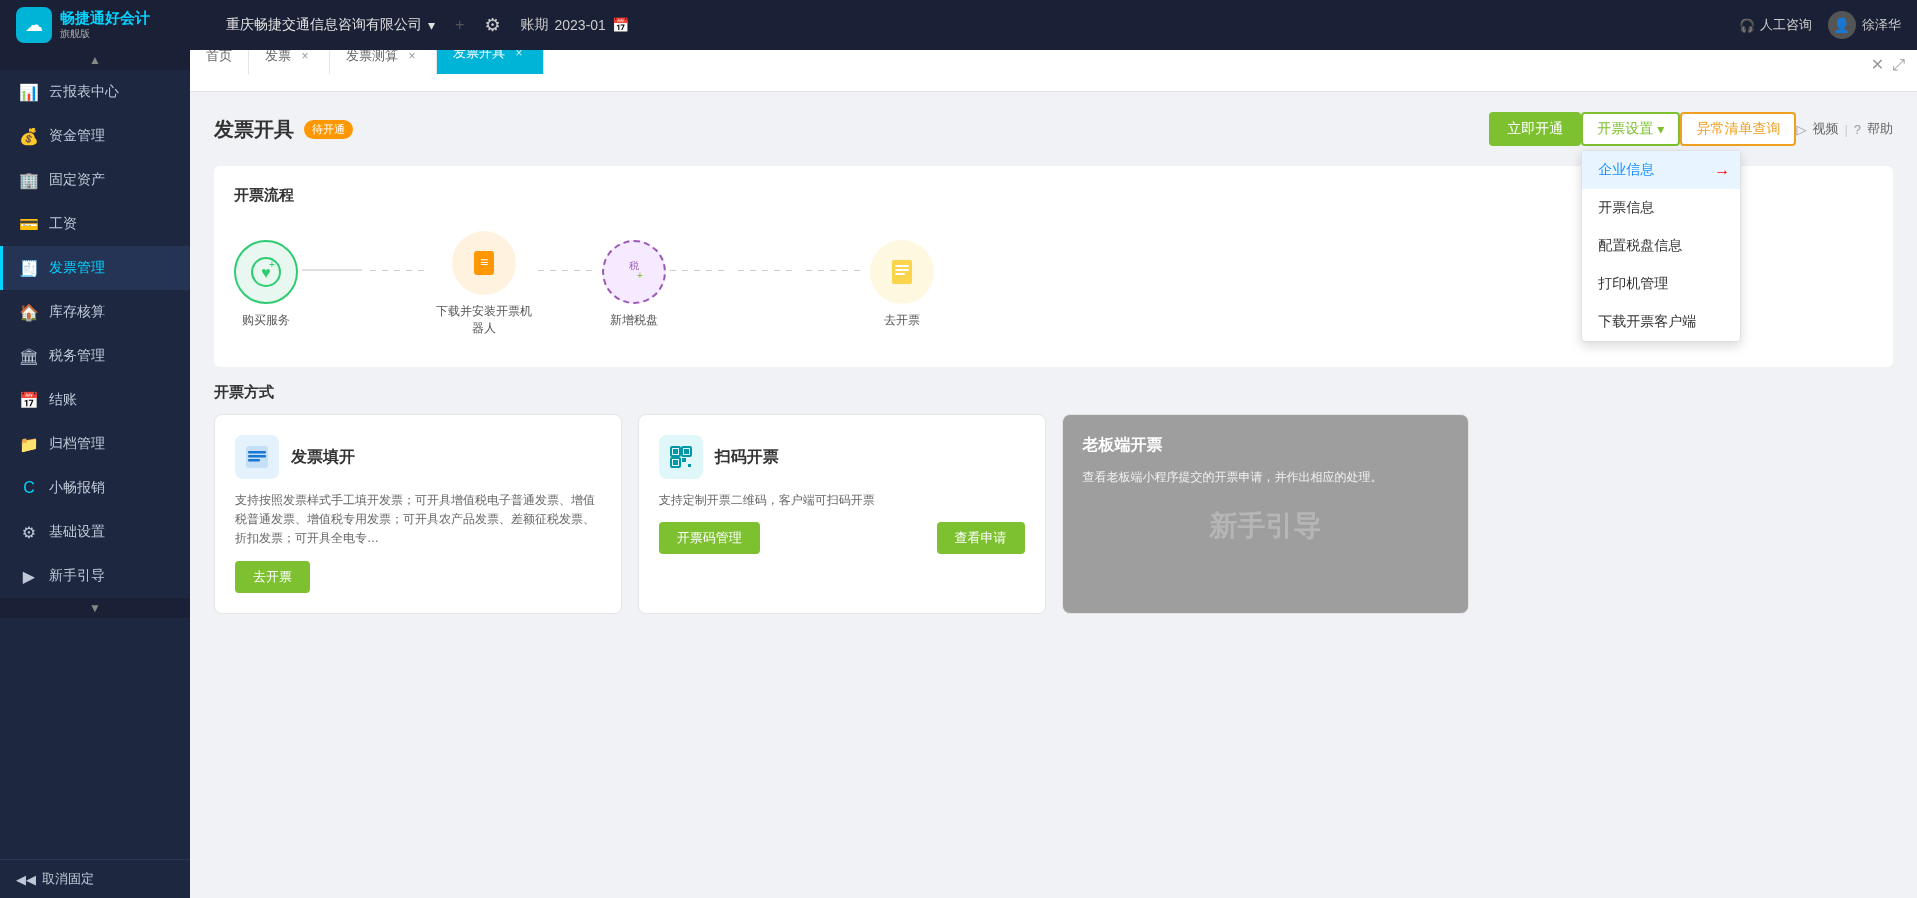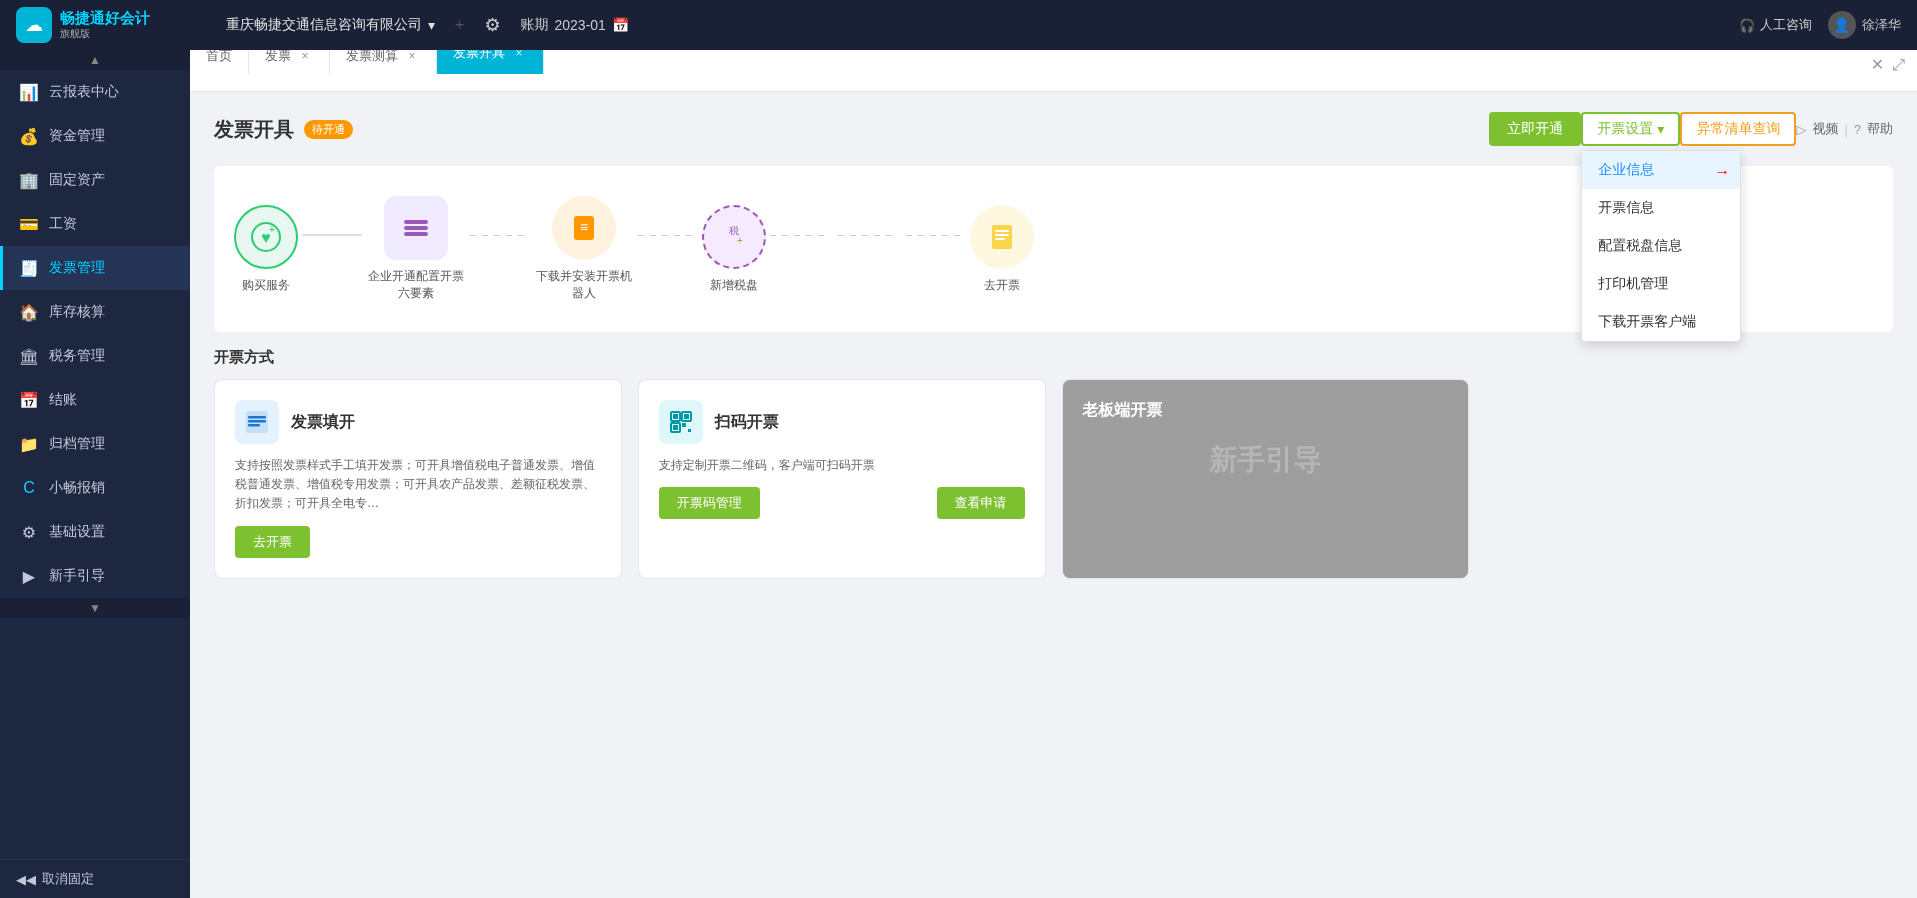--- a/index.html
+++ b/index.html
@@ -466,44 +466,35 @@
             <span style="color:#999;">▷</span>
             <span style="color:#666;">视频</span>
             <span style="color:#ccc;">|</span>
             <span style="color:#999;">?</span>
             <span style="color:#666;">帮助</span>
           </div>
         </div>
       </div>
 
       <div class="section">
+        <div class="section-title">开票流程</div>
         <div class="process-steps">
 
           <div class="step-item">
             <div class="step-icon green">
               <svg width="32" height="32" viewBox="0 0 32 32">
                   <circle cx="16" cy="16" r="14" fill="#e8f8f0" stroke="#2ecc71" stroke-width="2"></circle>
                   <text x="16" y="22" text-anchor="middle" font-size="16" fill="#2ecc71">♥</text>
                   <text x="22" y="12" text-anchor="middle" font-size="10" fill="#2ecc71">+</text>
                 </svg>
             </div>
             <span class="step-label">购买服务</span>
           </div>
           <div class="step-connector"></div>
 
-          <div class="step-item">
-            <div class="step-icon purple" style="background:#f0eaff;border-radius:12px;width:64px;height:64px;">
-              <svg width="32" height="32" viewBox="0 0 32 32">
-                  <rect x="4" y="8" width="24" height="4" rx="2" fill="#9b59b6"></rect>
-                  <rect x="4" y="14" width="24" height="4" rx="2" fill="#9b59b6"></rect>
-                  <rect x="4" y="20" width="24" height="4" rx="2" fill="#9b59b6"></rect>
-                </svg>
-            </div>
-            <span class="step-label">企业开通配置开票六要素</span>
-          </div>
           <div class="step-connector dashed"></div>
 
           <div class="step-item">
             <div class="step-icon orange" style="background:#fff3e0;border-radius:50%;width:64px;height:64px;display:flex;align-items:center;justify-content:center;">
               <svg width="32" height="32" viewBox="0 0 32 32">
                   <rect x="6" y="4" width="20" height="24" rx="3" fill="#ff9800"></rect>
                   <text x="16" y="20" text-anchor="middle" font-size="14" fill="white">≡</text>
                 </svg>
             </div>
             <span class="step-label">下载并安装开票机器人</span>
@@ -579,19 +570,20 @@
             <div style="display:flex;gap:23px;justify-content:space-between;">
               <button class="btn-green-sm">开票码管理</button>
               <button class="btn-green-sm">查看申请</button>
             </div>
           </div>
 
           <div class="method-card disabled" style="background:#9e9e9e;color:white;position:relative;overflow:hidden;">
             <div class="method-header">
               <span class="method-title" style="color:white;">老板端开票</span>
             </div>
+            <div class="method-desc" style="color:rgba(255,255,255,0.85);">查看老板端小程序提交的开票申请，并作出相应的处理。</div>
             <div style="font-size:28px;font-weight:bold;color:rgba(255,255,255,0.25);text-align:center;margin-top:8px;">新手引导</div>
           </div>
         </div>
       </div>
     </div>
   </div>
 </div>
 
 </body></html>

